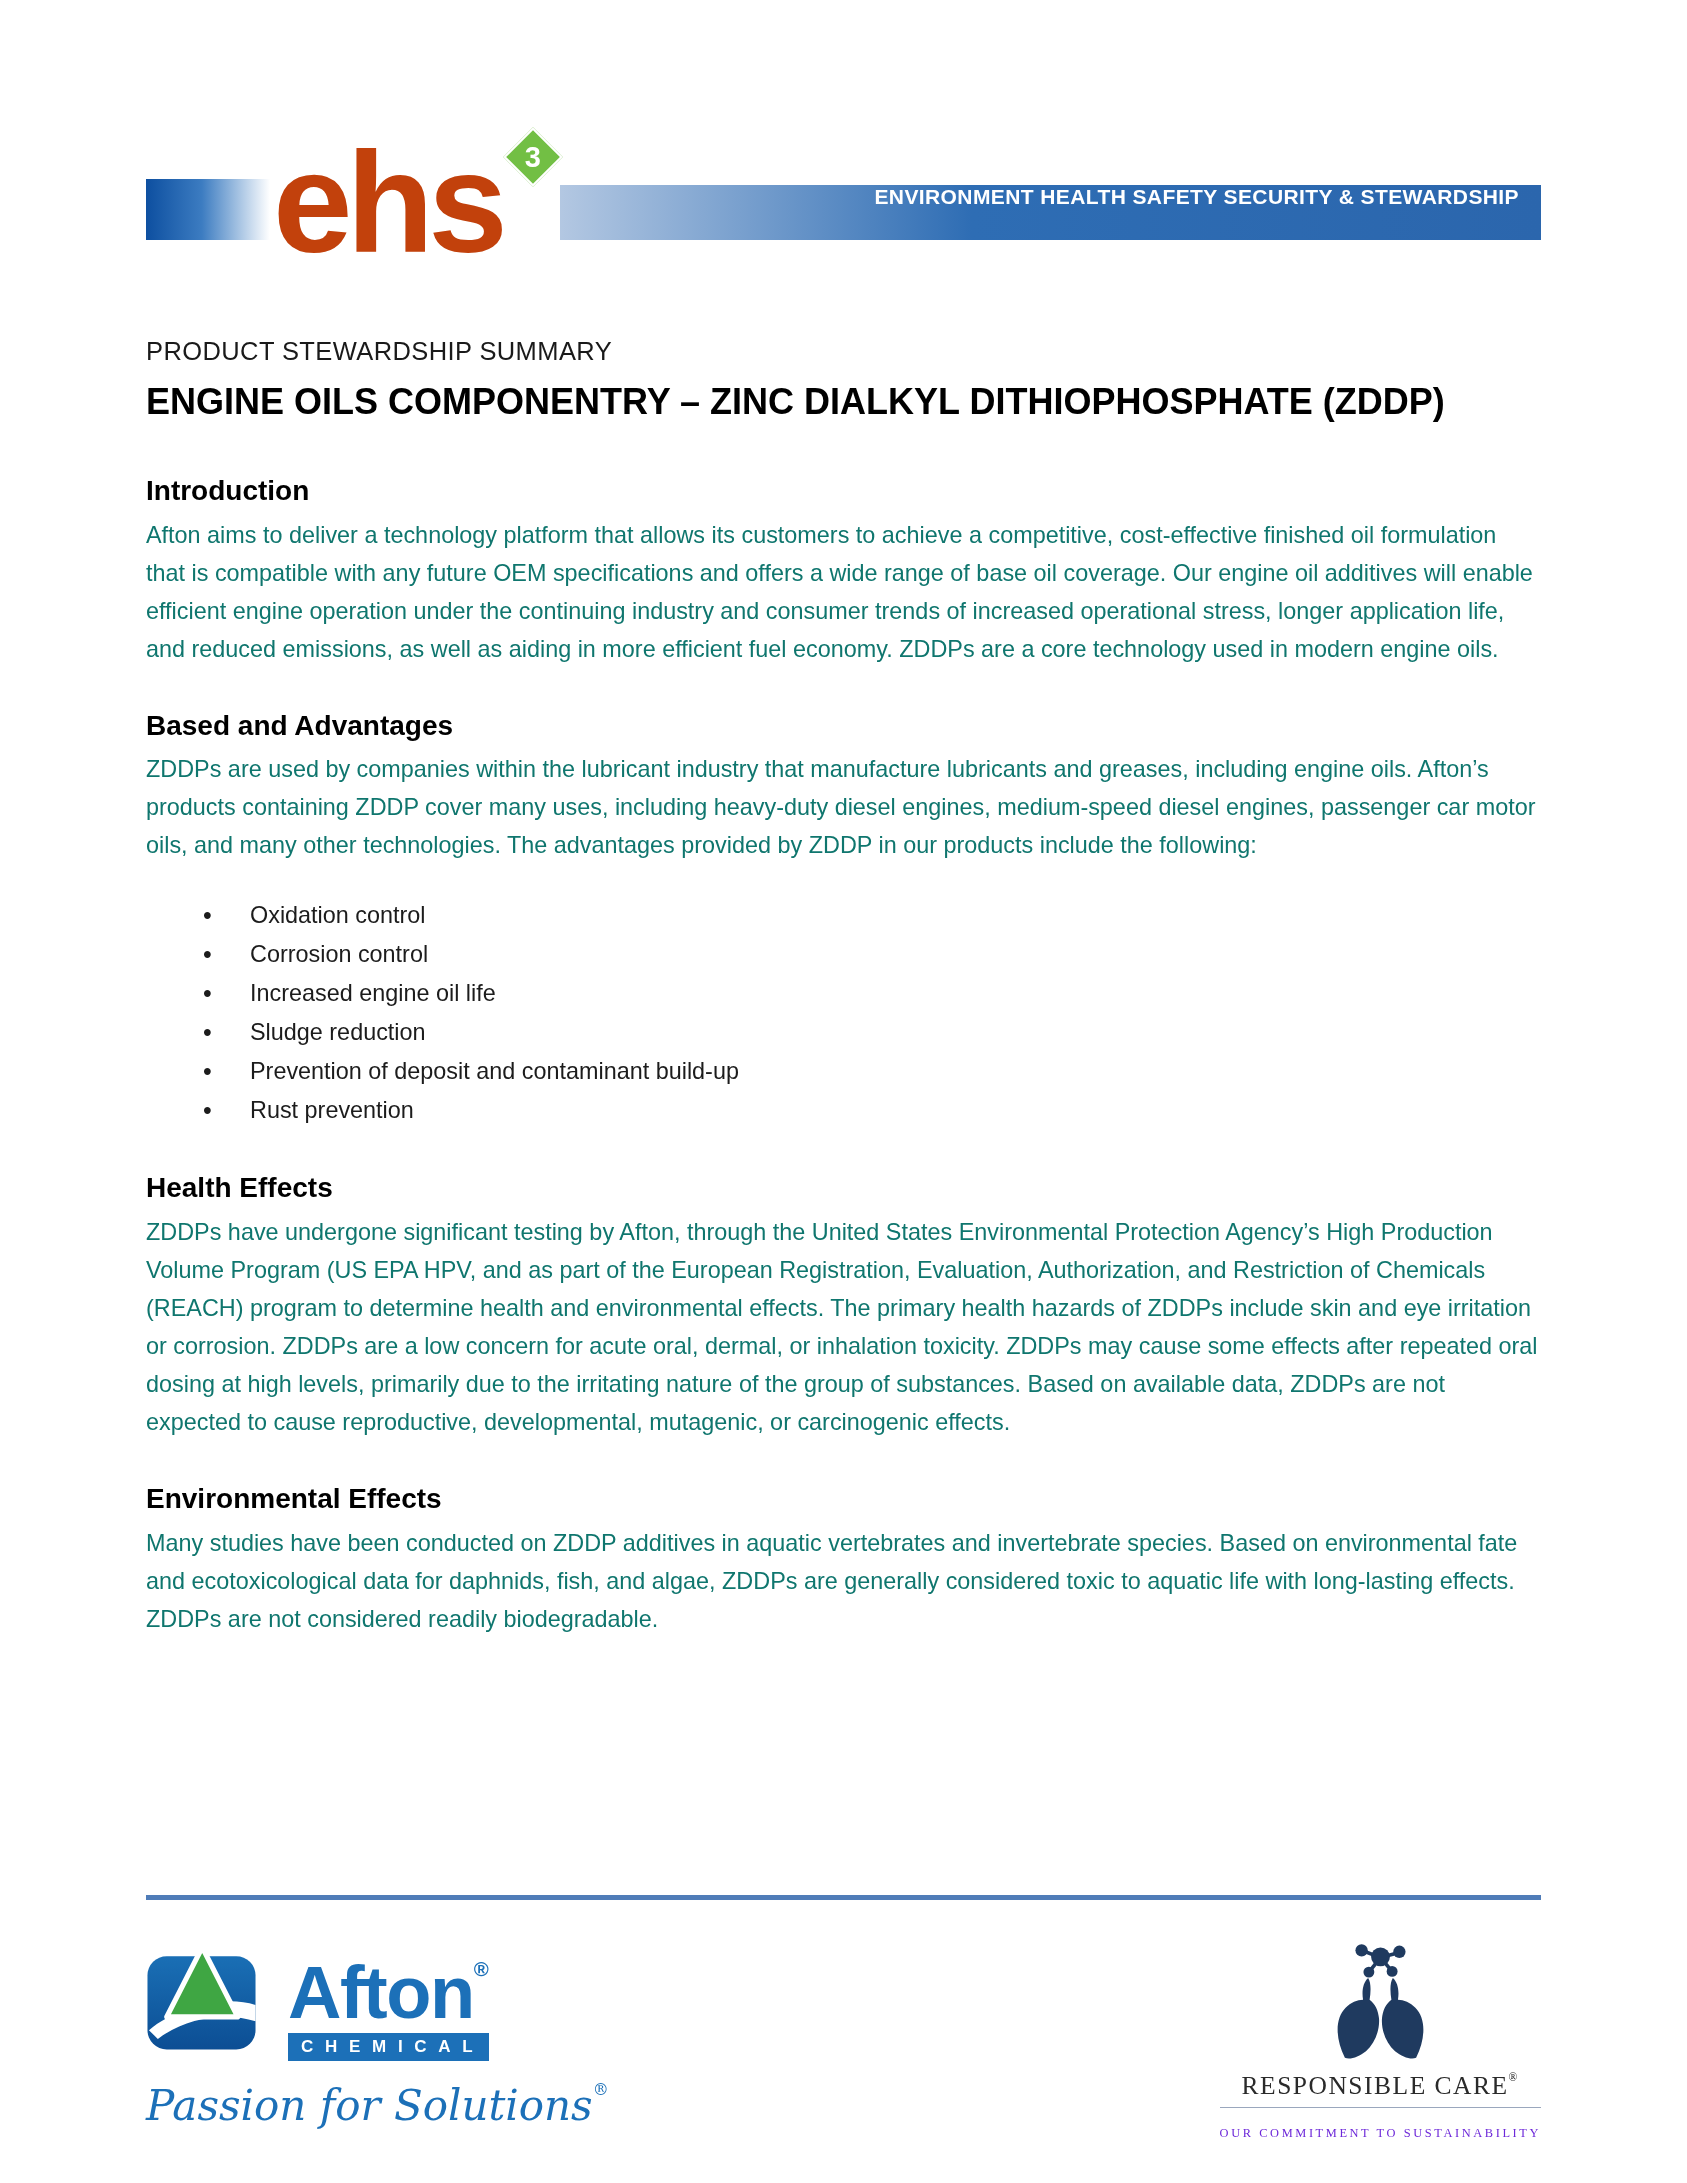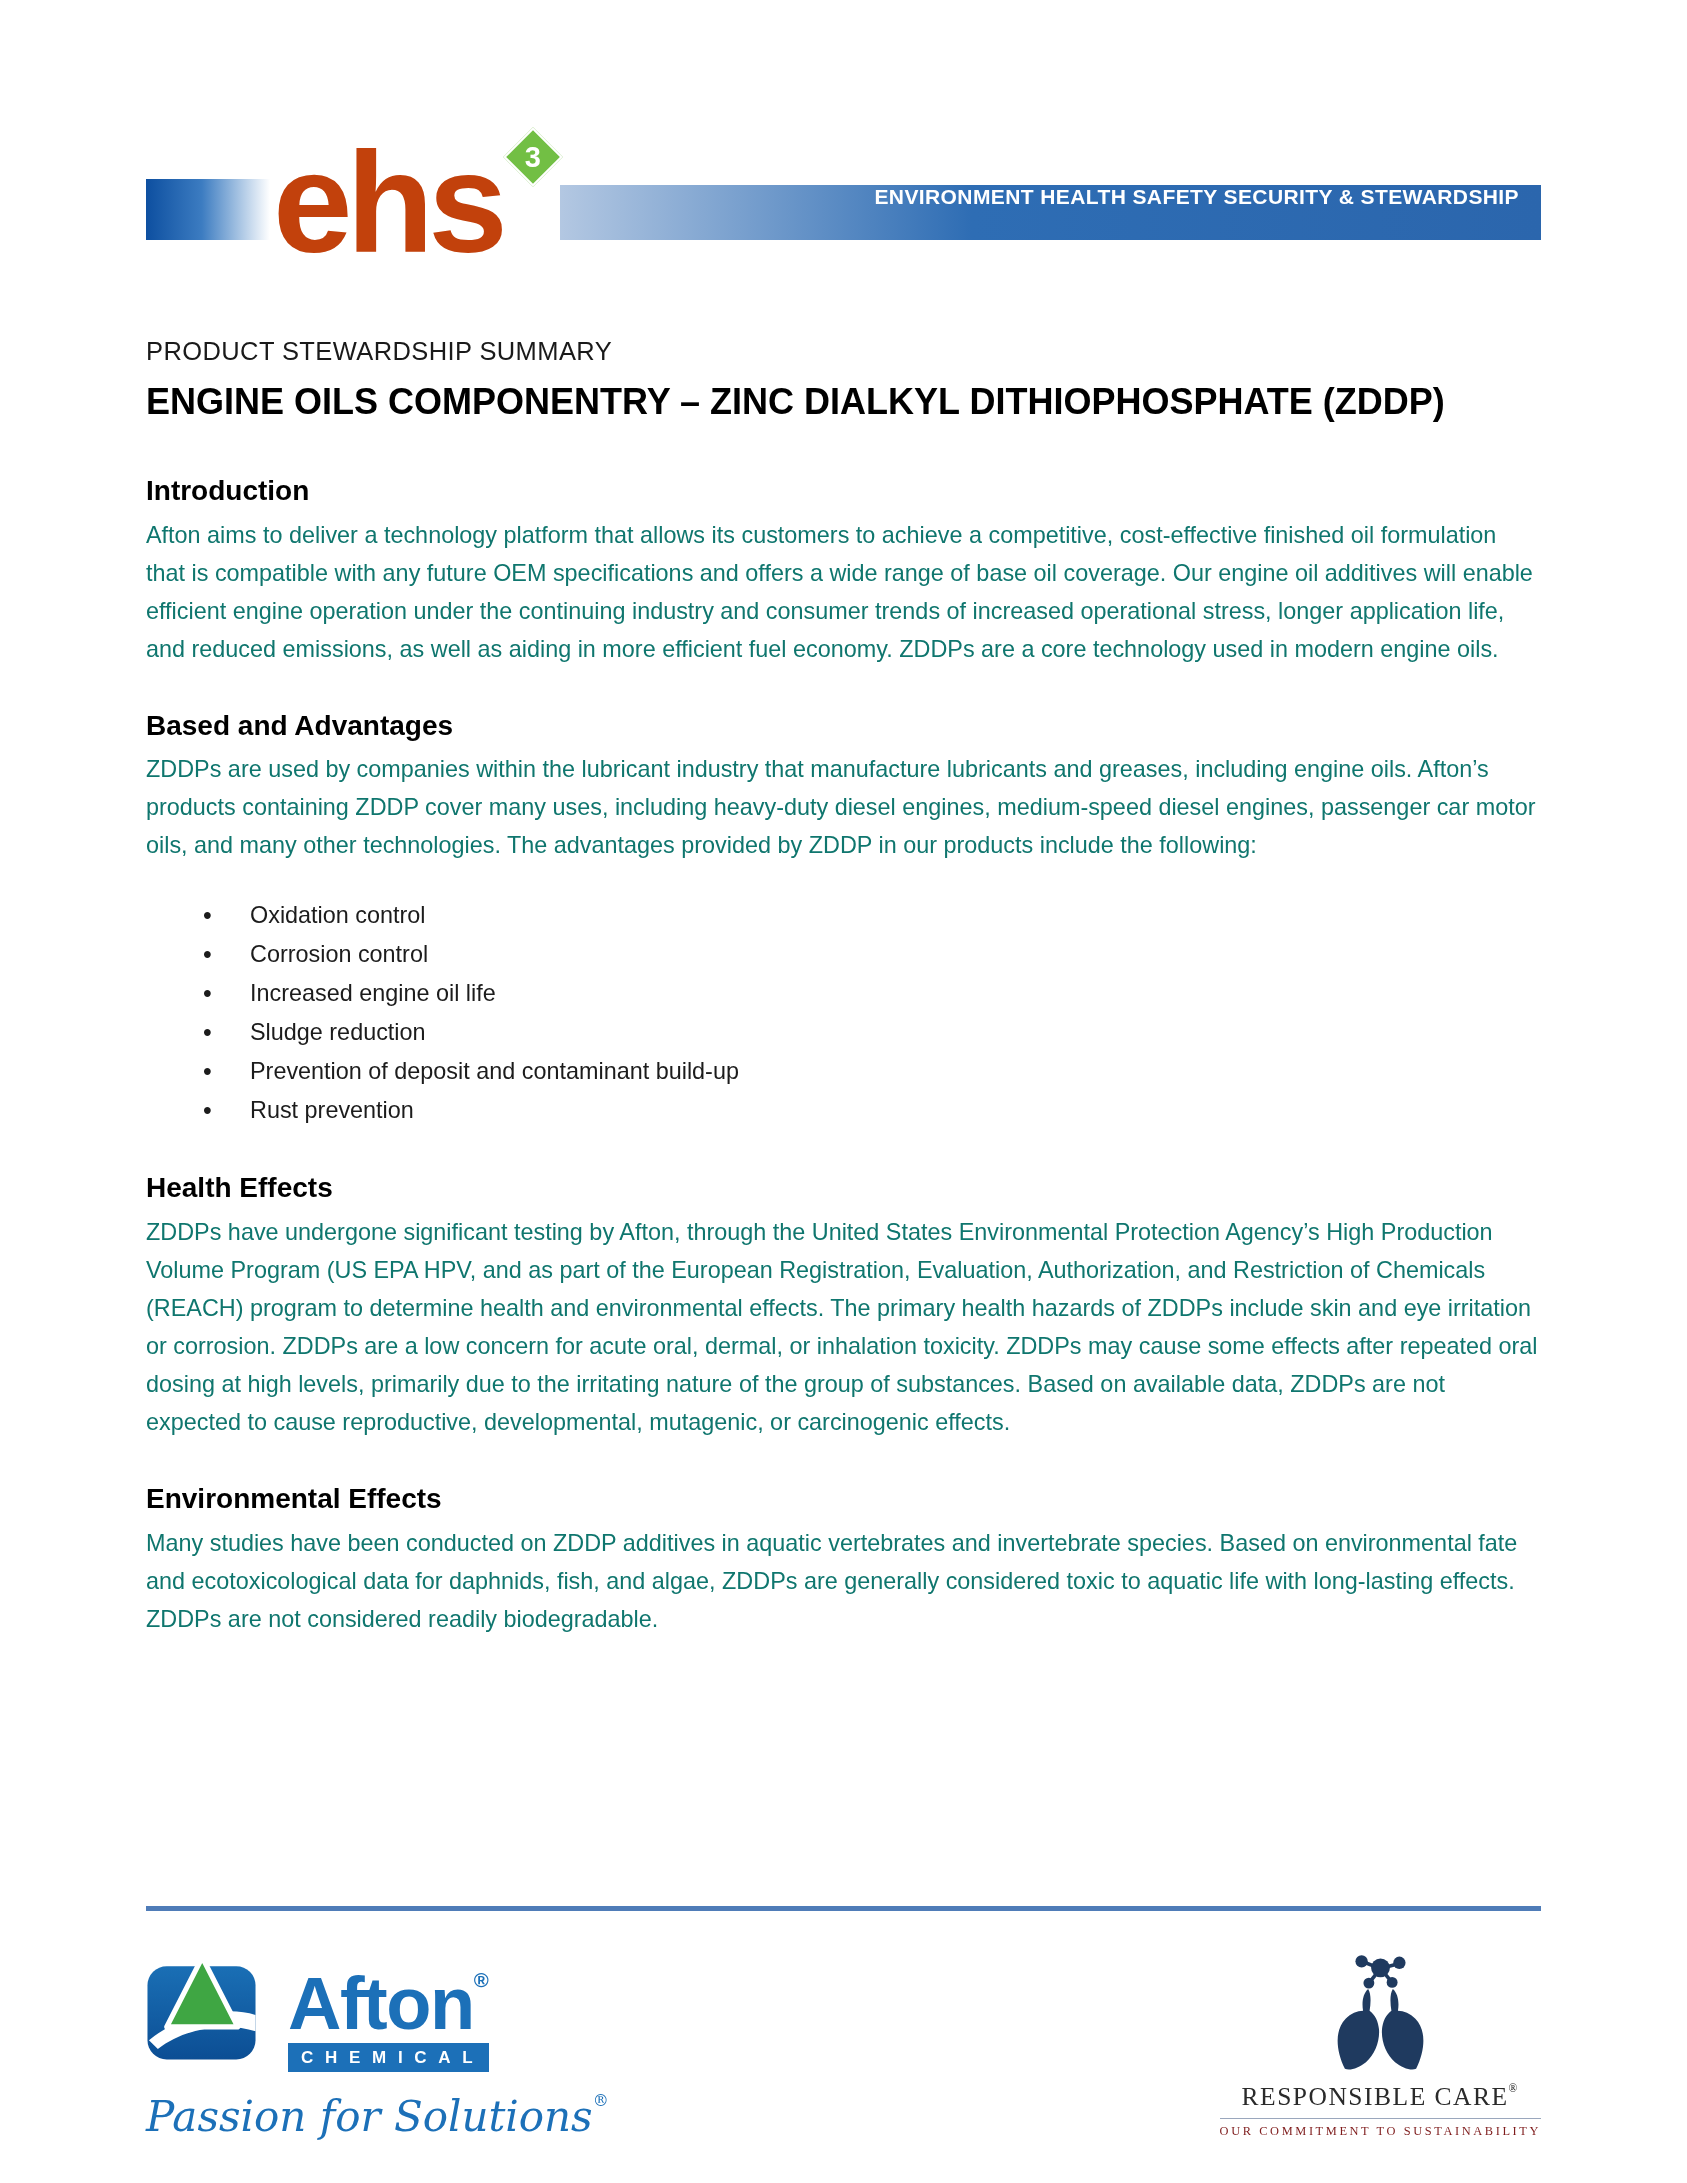--- a/index.html
+++ b/index.html
@@ -183,25 +183,25 @@
     margin-top: 10.2px;
     font-family: "Liberation Serif", serif;
     font-size: 25.5px;
     letter-spacing: 1.5px;
     color: #2a2a2a;
     white-space: nowrap;
   }
   .rc-name sup { font-size: 11.7px; vertical-align: 13px; }
   .rc-tagline {
     margin-top: 5.8px;
-    padding-top: 5px;
+    padding-top: 18px;
     border-top: 1.5px solid #9aa7bd;
     font-size: 12.4px;
     letter-spacing: 2.6px;
-    color: #7f1d1d;
+    color: #6d28d9;
     font-family: "Liberation Serif", serif;
     white-space: nowrap;
   }
 </style>
 </head>
 <body>
 
 <div class="page">
 
   <header class="masthead">

